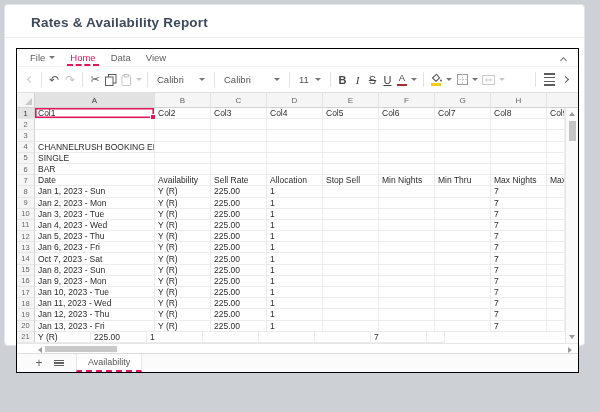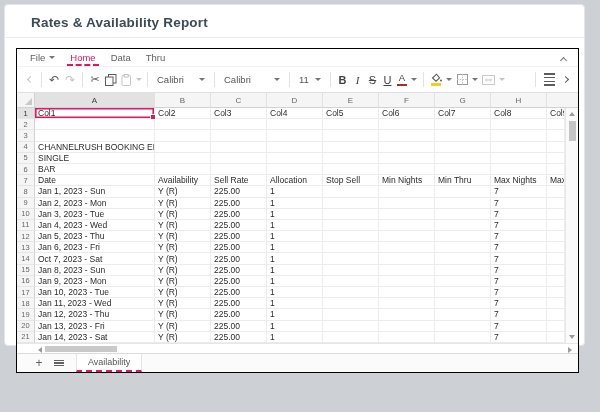--- a/index.html
+++ b/index.html
@@ -123,21 +123,21 @@
         <span>File</span>
         <span class="caret"></span>
       </div>
       <div class="rtab active">
         <span>Home</span>
       </div>
       <div class="rtab">
         <span>Data</span>
       </div>
       <div class="rtab">
-        <span>Thru</span>
+        <span>View</span>
       </div>
       <div class="collapse-btn">
         <span class="chv up" style="color:#757575"></span>
       </div>
     </div>
 
     <div class="tbar">
       <div class="tbtn dis" style="width:14px">
         <span class="chv left"></span>
       </div>
@@ -490,21 +490,20 @@
             <div class="gcell c2">225.00</div>
             <div class="gcell c3">1</div>
             <div class="gcell c4"></div>
             <div class="gcell c5"></div>
             <div class="gcell c6"></div>
             <div class="gcell c7">7</div>
             <div class="gcell c8"></div>
           </div>
           <div class="grow">
             <div class="rowhdr">21</div>
-            <div class="gcell c0">Jan 14, 2023 - Sat</div>
             <div class="gcell c1">Y (R)</div>
             <div class="gcell c2">225.00</div>
             <div class="gcell c3">1</div>
             <div class="gcell c4"></div>
             <div class="gcell c5"></div>
             <div class="gcell c6"></div>
             <div class="gcell c7">7</div>
             <div class="gcell c8"></div>
           </div>
         </div>

